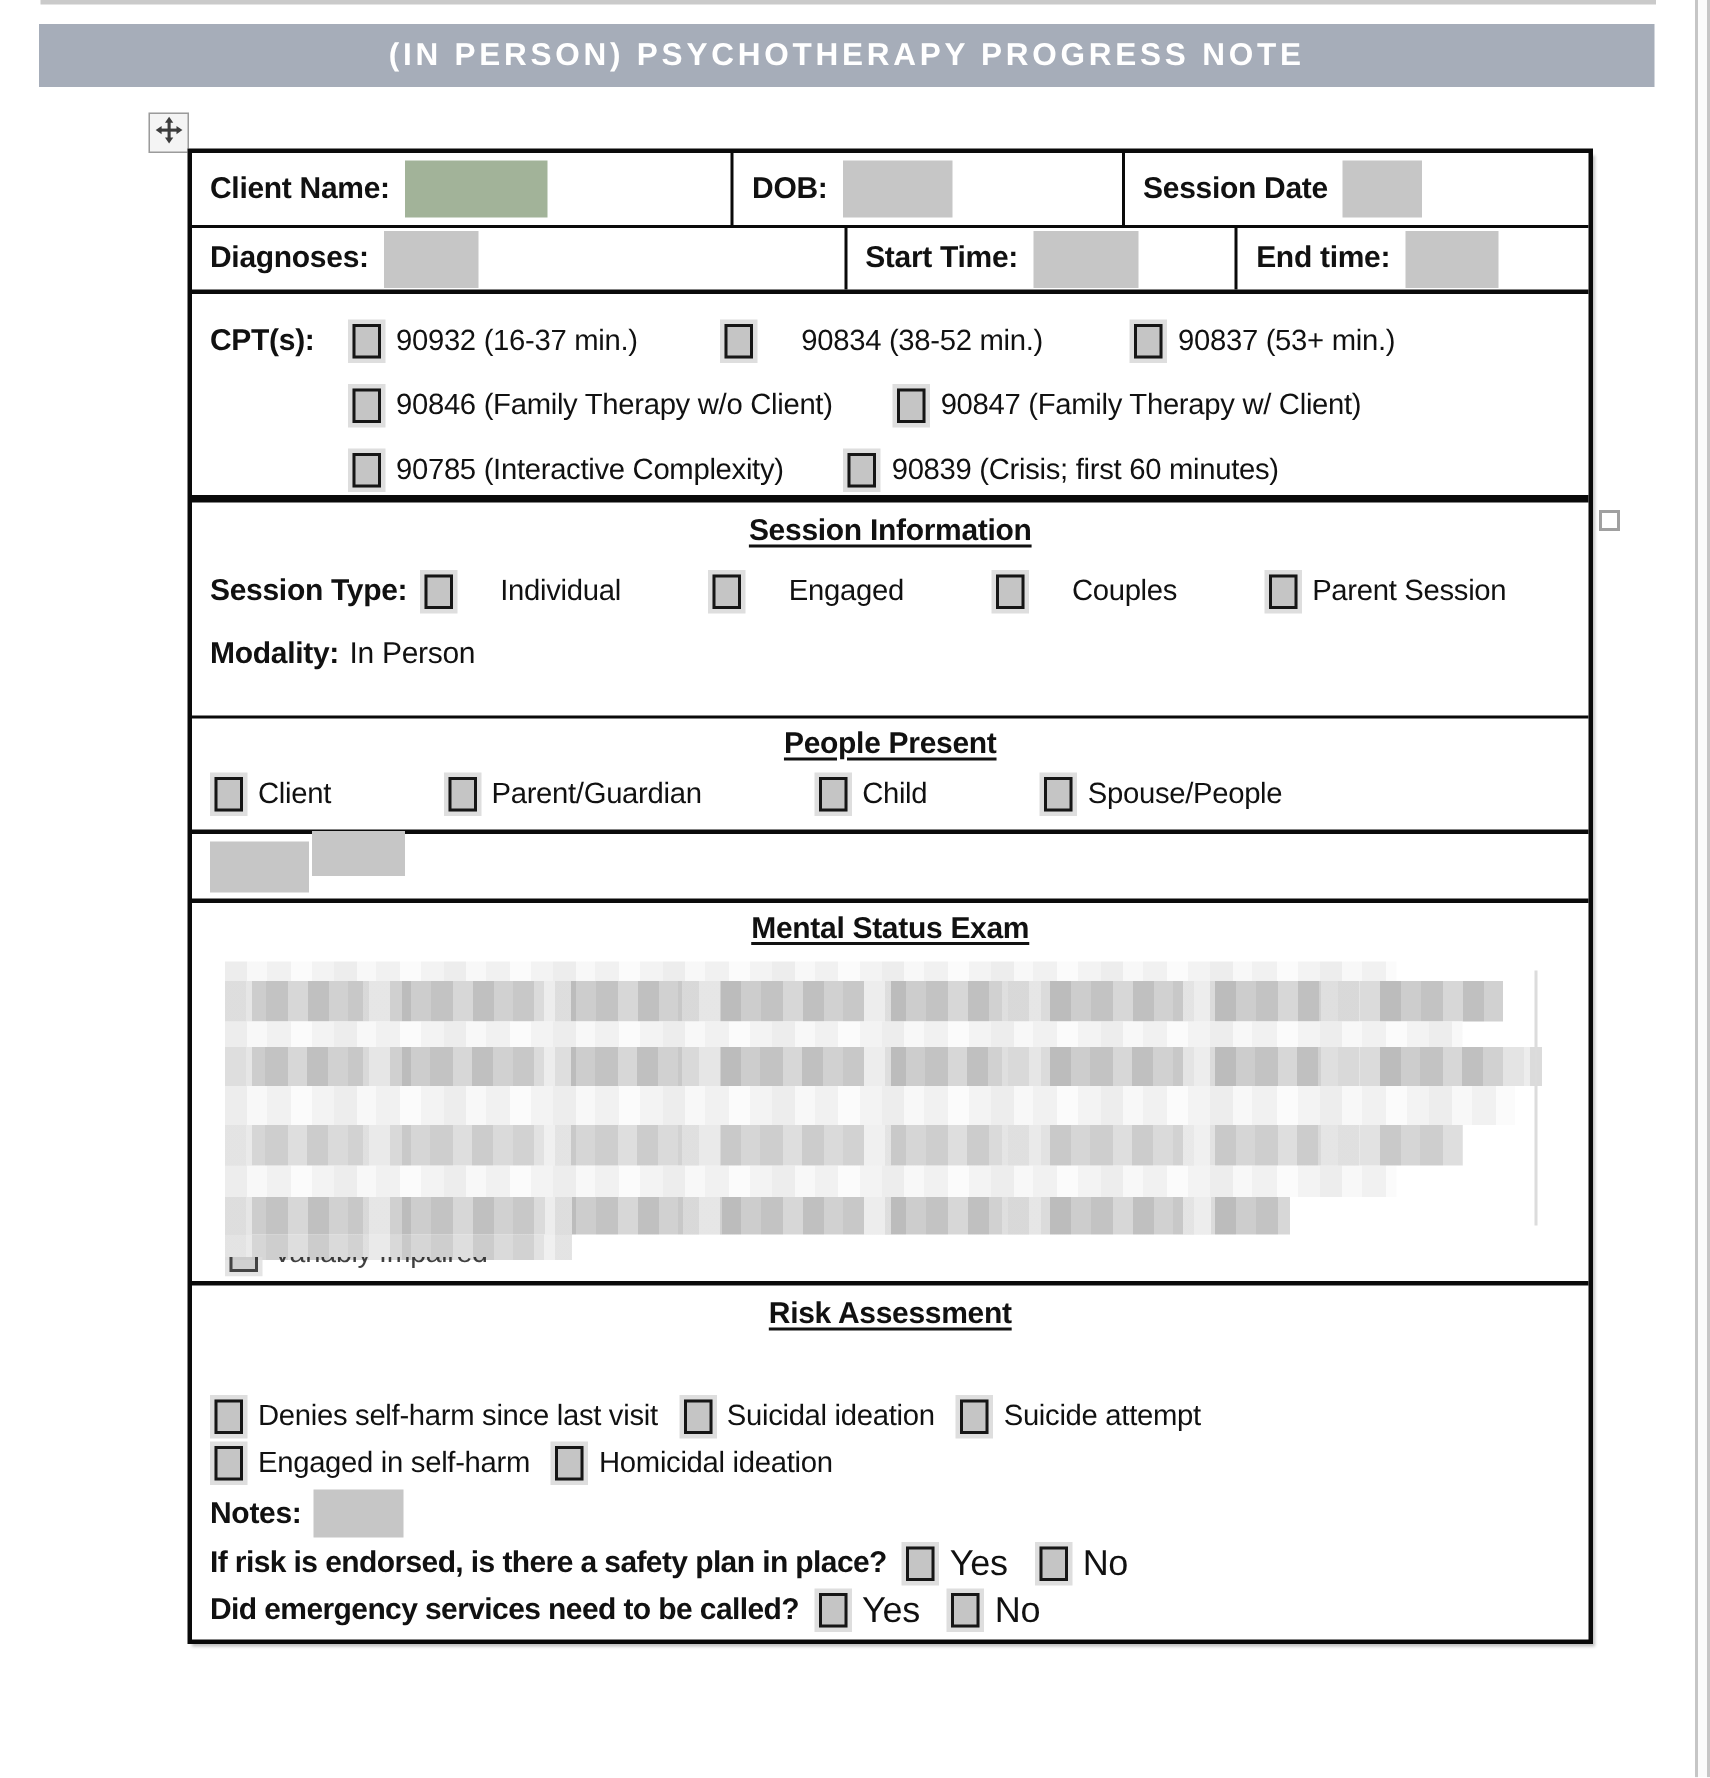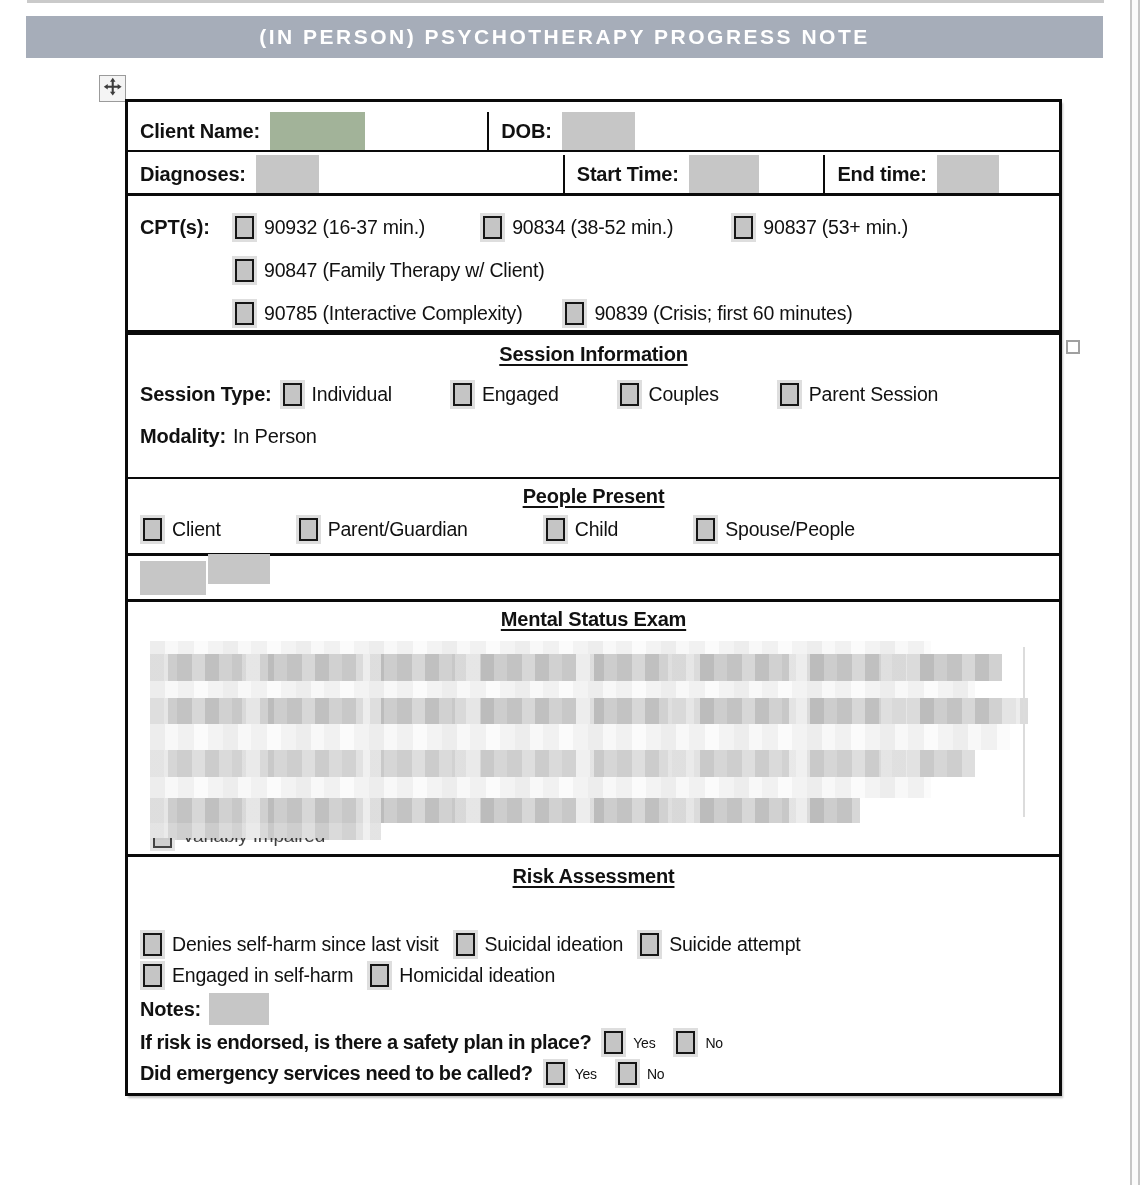--- a/index.html
+++ b/index.html
@@ -33,21 +33,21 @@
   .form {
     position:absolute; left:125px; top:99px; width:937px;
     border:3px solid #0a0a0a; background:#fff;
     box-shadow:2px 3px 2px -1px rgba(0,0,0,.25);
   }
   .row { border-bottom:2px solid #0a0a0a; }
   .row:last-child { border-bottom:none; }
   .b3 { border-bottom-width:3px; }
   .b5 { border-bottom-width:5px; }
 
-  .cells { display:flex;align-items:flex-end; }
+  .cells { display:flex; }
   .cell { display:flex; align-items:center; padding-left:12px; }
   .cell + .cell { border-left:2px solid #0a0a0a; }
   .lab { font-weight:bold; font-size:20px; white-space:nowrap; }
 
   .redact { display:inline-block; background:#c6c6c6; margin-left:10px; flex:none; }
   .redact.green { background:#a2b399; }
 
   .r-head1 { height:50px; }
   .r-head1 .c1 { width:38.6%; } .r-head1 .c2 { width:28%; } .r-head1 .c3 { width:33.4%; }
   .r-head2 { height:44px; }
@@ -57,21 +57,21 @@
     display:inline-block; width:19px; height:23px; flex:none;
     background:#c5c5c5; border:2px solid #161616;
     box-shadow:0 0 0 3px #dedede; margin:0 10px 0 3px;
   }
   .opt { display:flex; align-items:center; font-size:19.5px; white-space:nowrap; }
 
   .cpt { height:139px; padding:10px 0 0 12px; }
   .cpt-line { display:flex; align-items:center; height:43px; }
   .cpt-label { width:92px; }
   .cpt-indent { margin-left:92px; }
-  .mr55 { margin-right:55px; } .mr40 { margin-right:40px; } .mr58 { margin-right:58px; }
+  .mr55 { margin-right:55px; } .mr40 { margin-right:40px; } .mr58 { margin-right:58px;gap:22px; }
   .mr75 { margin-right:75px; } .mr14 { margin-right:14px; } .mr12 { margin-right:12px; }
 
   .sec { padding:8px 12px 0 12px; }
   .sec-head {
     text-align:center; font-weight:bold; font-size:20px;
     text-decoration:underline; text-decoration-thickness:2px; text-underline-offset:3px;
   }
   .sess { height:144px; }
   .sess-line { display:flex; align-items:center; height:48px; margin-top:4px; }
   .mod-line { display:flex; align-items:center; height:36px; font-size:20px; }
@@ -105,21 +105,21 @@
     position:relative; top:-17px; height:30px; display:flex; align-items:center;
     font-size:19px; opacity:.8; filter:blur(.3px);
   }
 
   .risk { height:236px; padding-top:8px; }
   .risk-line { display:flex; align-items:center; height:31px; }
   .risk-first { margin-top:10px; }
   .notes-line { display:flex; align-items:center; height:36px; font-size:20px; }
   .q-line { display:flex; align-items:center; height:31px; font-size:20px; }
   .q-line .lab { letter-spacing:-0.4px; }
-  .yn { display:flex; align-items:center; font-size:14px; margin-left:10px; }
+  .yn { display:flex; align-items:center; font-size:24px; margin-left:10px; }
 </style>
 </head>
 <body>
 
 <div class="canvas">
 
   <div class="top-strip"></div>
 
   <div class="banner">(IN PERSON) PSYCHOTHERAPY PROGRESS NOTE</div>
 
@@ -146,20 +146,24 @@
 
     <div class="row cells r-head1">
       <div class="cell c1">
         <span class="lab">Client Name:</span>
         <span class="redact green" style="width:95px;height:38px;"></span>
       </div>
       <div class="cell c2">
         <span class="lab">DOB:</span>
         <span class="redact" style="width:73px;height:38px;"></span>
       </div>
+      <div class="cell c3">
+        <span class="lab">Session Date</span>
+        <span class="redact" style="width:53px;height:38px;"></span>
+      </div>
     </div>
 
     <div class="row cells r-head2 b3">
       <div class="cell c1">
         <span class="lab">Diagnoses:</span>
         <span class="redact" style="width:63px;height:38px;"></span>
       </div>
       <div class="cell c2">
         <span class="lab">Start Time:</span>
         <span class="redact" style="width:70px;height:38px;"></span>
@@ -180,20 +184,24 @@
         <span class="opt mr58">
             <span class="cb"></span>
             <span>90834 (38-52 min.)</span>
           </span>
         <span class="opt">
             <span class="cb"></span>
             <span>90837 (53+ min.)</span>
           </span>
       </div>
       <div class="cpt-line cpt-indent">
+        <span class="opt mr40">
+            <span class="cb"></span>
+            <span>90846 (Family Therapy w/o Client)</span>
+          </span>
         <span class="opt">
             <span class="cb"></span>
             <span>90847 (Family Therapy w/ Client)</span>
           </span>
       </div>
       <div class="cpt-line cpt-indent">
         <span class="opt mr40">
             <span class="cb"></span>
             <span>90785 (Interactive Complexity)</span>
           </span>

